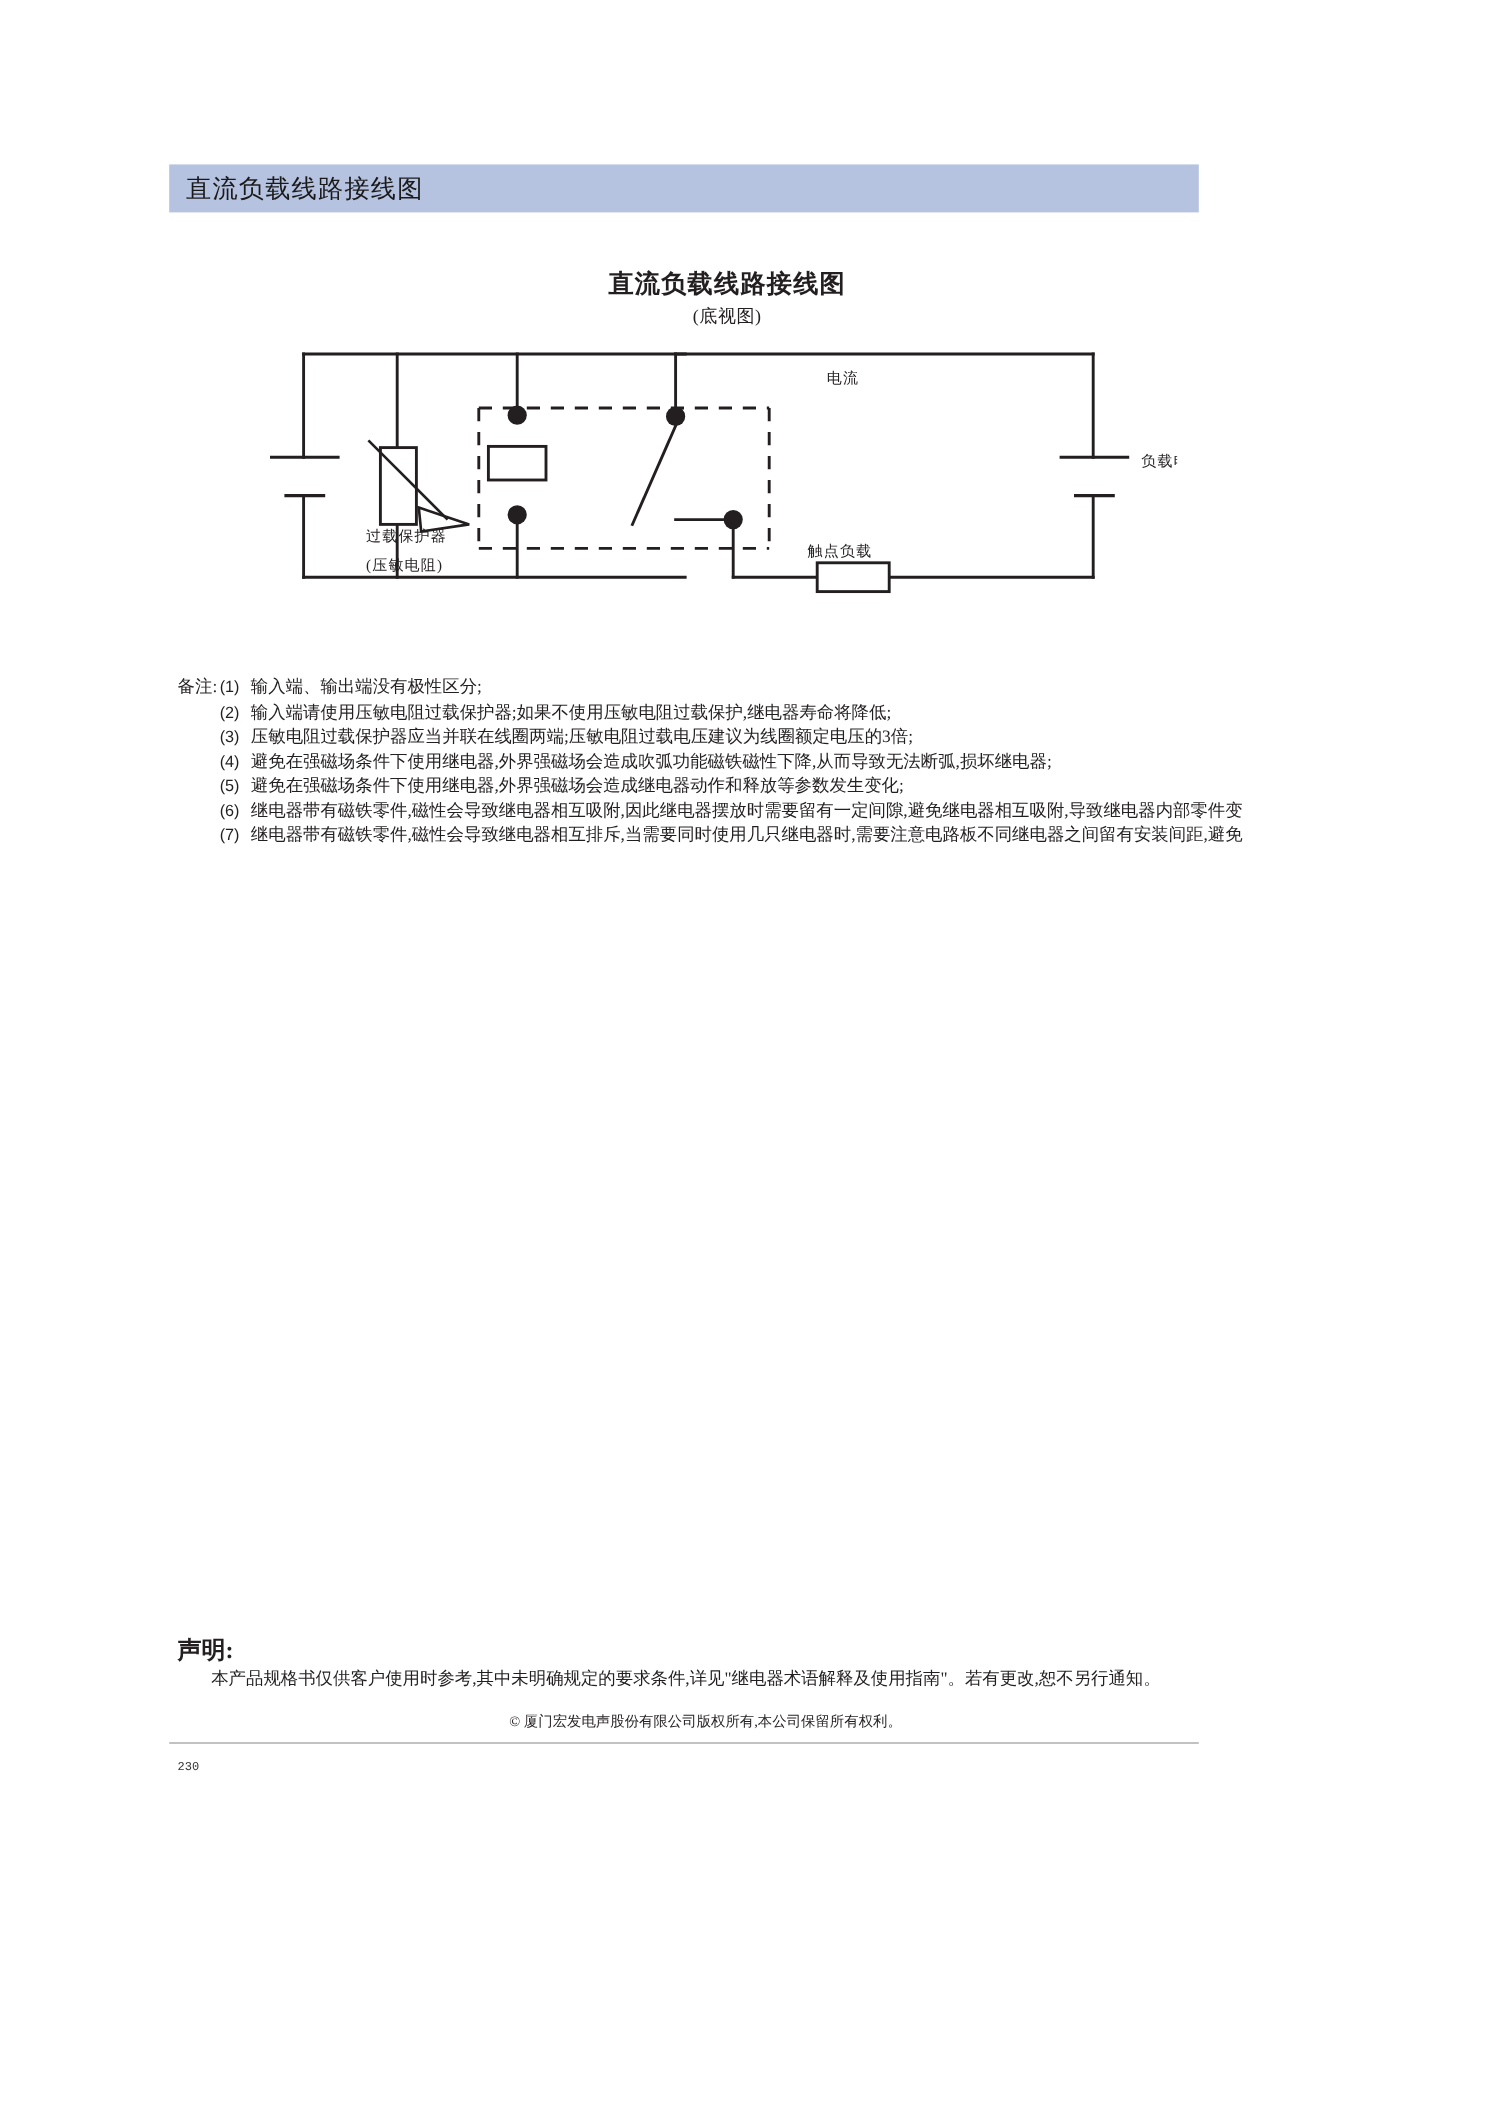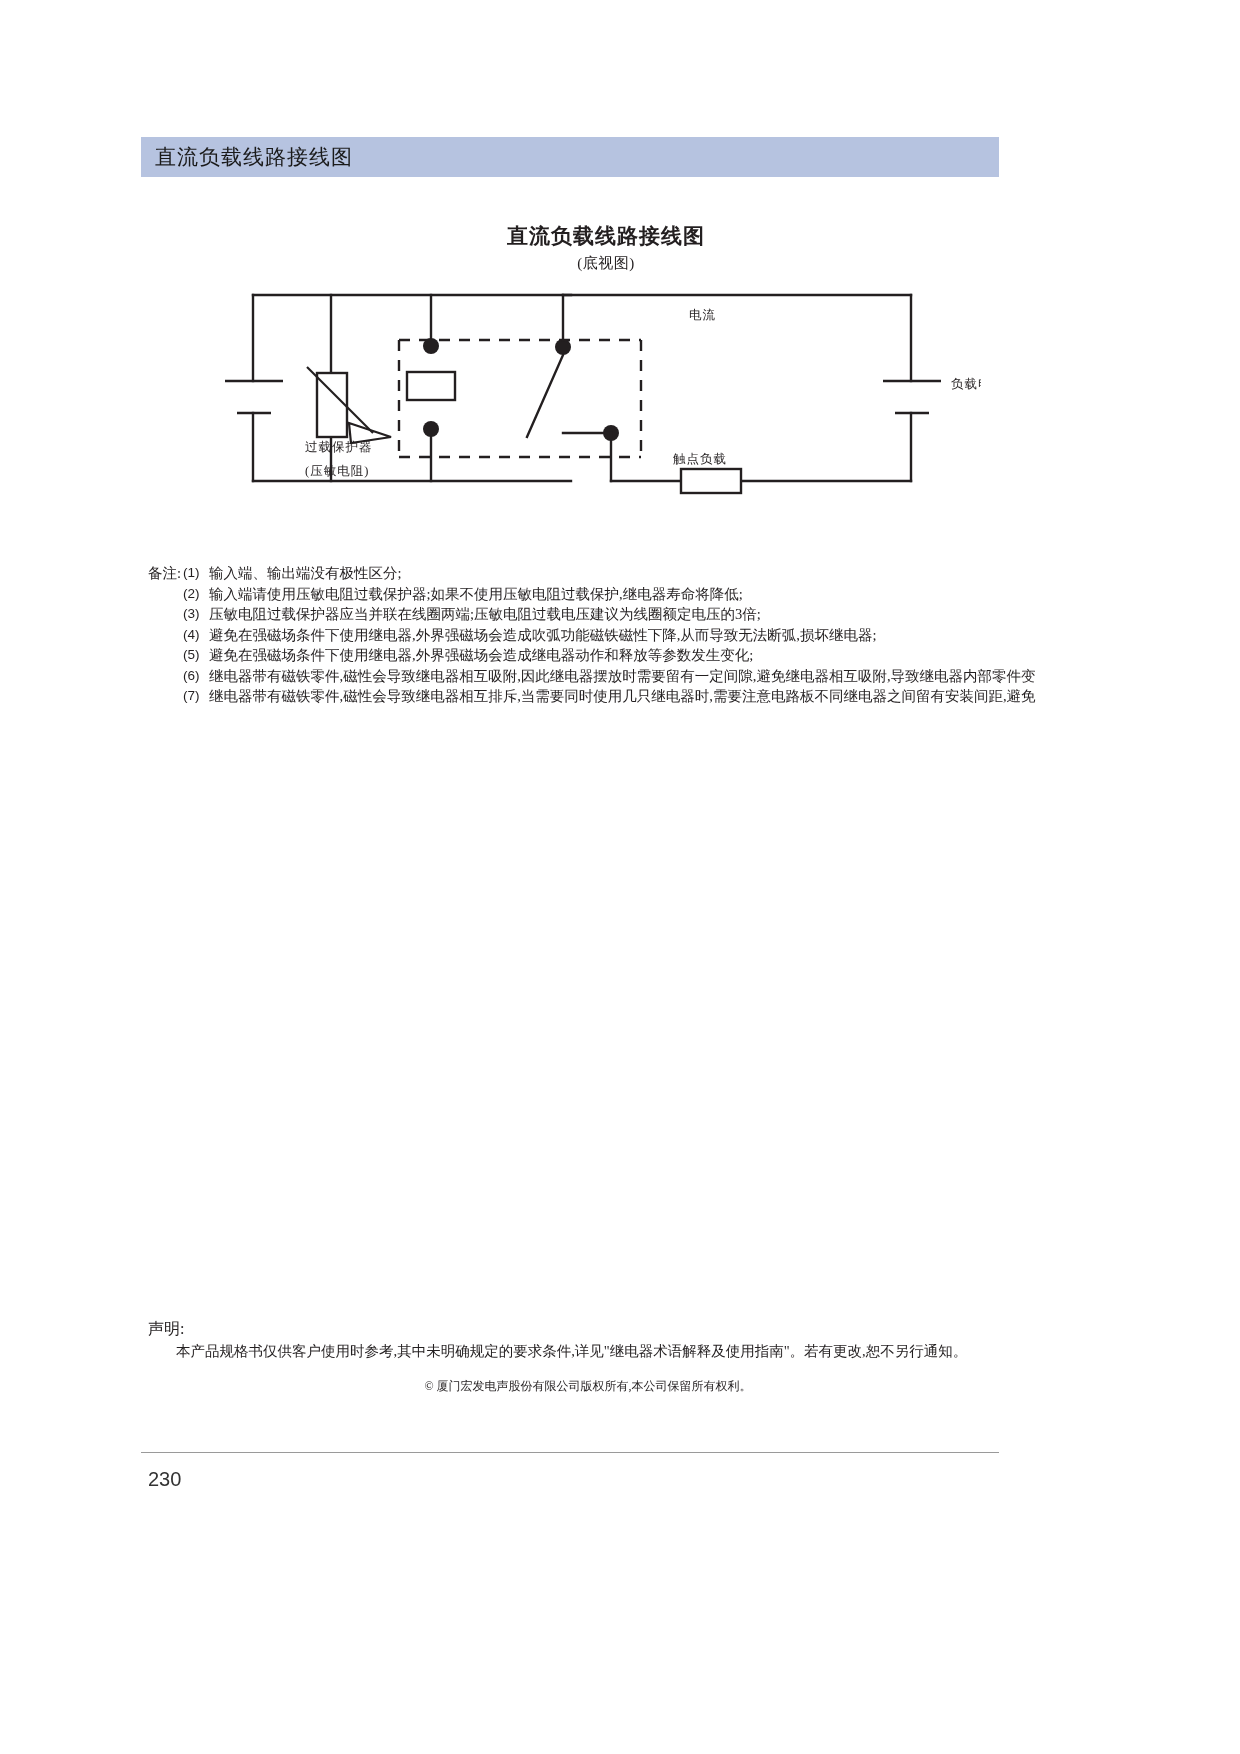--- a/index.html
+++ b/index.html
@@ -109,23 +109,24 @@
   
   #declaration-block {
     position: absolute;
     left: 148px;
     top: 1318px;
     width: 880px;
     font-size: 14.5px;
     line-height: 21px;
   }
   #declaration-title {
-    font-weight: normal;
-    font-size: 16px;
+    font-weight: bold;
+    font-size: 20px;
     margin-bottom: 2px;
+    margin-top: 48px;
   }
   .decl-para {
     text-indent: 0;
     margin: 0;
   }
   .decl-para.indent {
     text-indent: 28px;
   }
   #copyright-line {
     text-align: center;
@@ -138,22 +139,22 @@
     left: 141px;
     top: 1452px;
     width: 858px;
     height: 1px;
     background: #9a9a9a;
   }
   #page-number {
     position: absolute;
     left: 148px;
     top: 1468px;
-    font-size: 20px;
-    font-family: Liberation Sans, sans-serif;
+    font-size: 10px;
+    font-family: Liberation Mono, monospace;
     color: #333;
   }
 
   .schem-label {
     font-size: 12.5px;
     fill: #231f20;
     font-family: "Liberation Serif", "DejaVu Serif", serif;
     letter-spacing: 1px;
   }
 </style>

